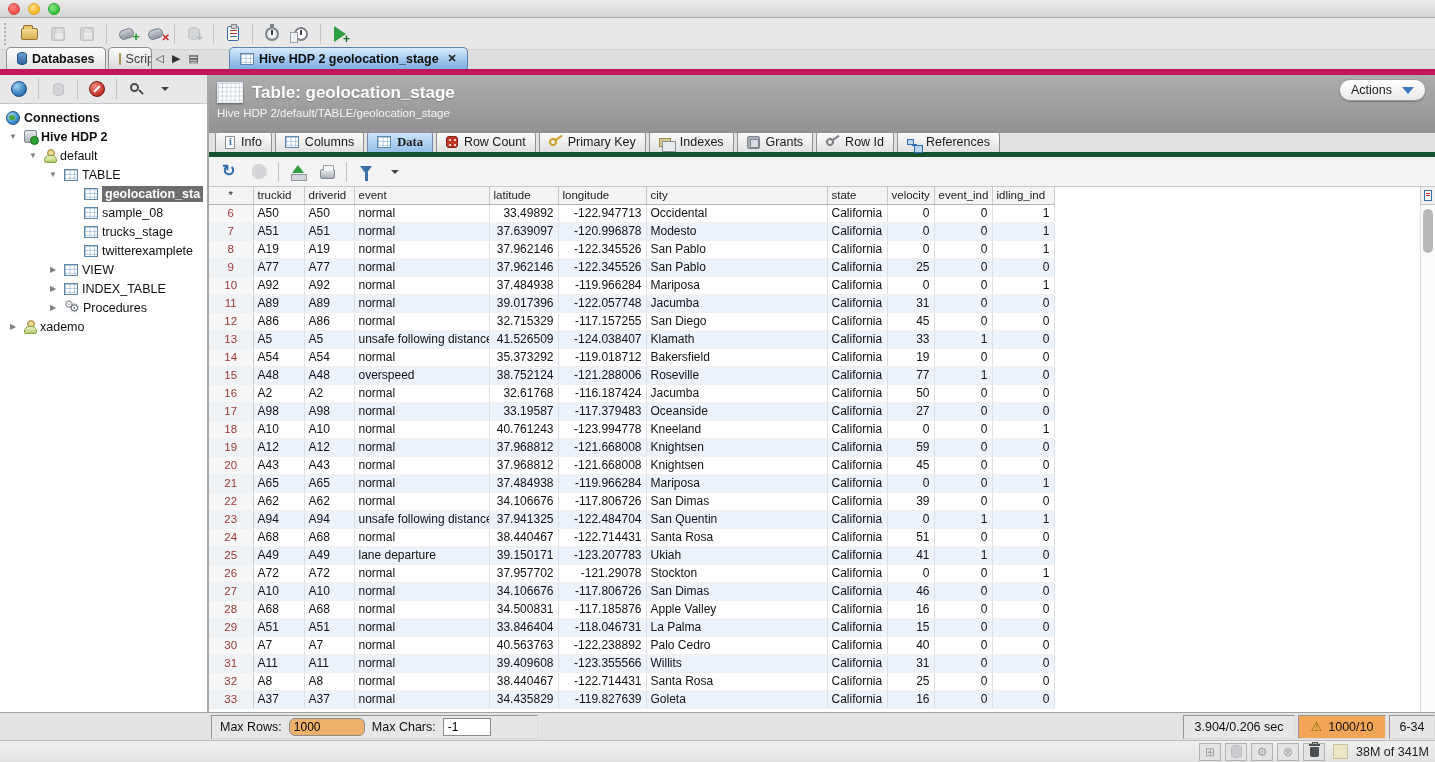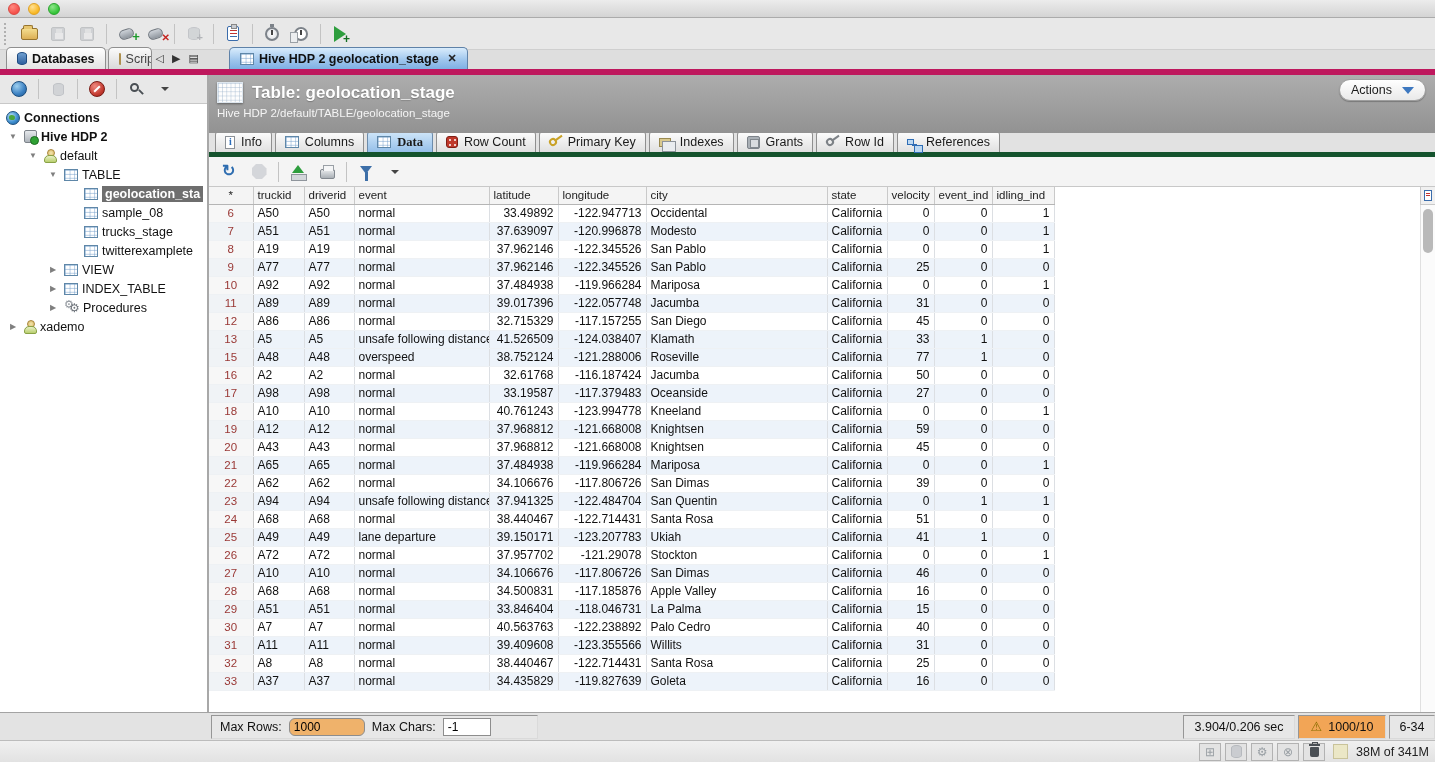--- a/index.html
+++ b/index.html
@@ -526,20 +526,33 @@
               <td>A5</td>
               <td>unsafe following distance</td>
               <td class="r">41.526509</td>
               <td class="r">-124.038407</td>
               <td>Klamath</td>
               <td>California</td>
               <td class="r">33</td>
               <td class="r">1</td>
               <td class="r">0</td>
             </tr>
+            <tr>
+              <td class="rownum">14</td>
+              <td>A54</td>
+              <td>A54</td>
+              <td>normal</td>
+              <td class="r">35.373292</td>
+              <td class="r">-119.018712</td>
+              <td>Bakersfield</td>
+              <td>California</td>
+              <td class="r">19</td>
+              <td class="r">0</td>
+              <td class="r">0</td>
+            </tr>
             <tr class="stripe">
               <td class="rownum">15</td>
               <td>A48</td>
               <td>A48</td>
               <td>overspeed</td>
               <td class="r">38.752124</td>
               <td class="r">-121.288006</td>
               <td>Roseville</td>
               <td>California</td>
               <td class="r">77</td>

